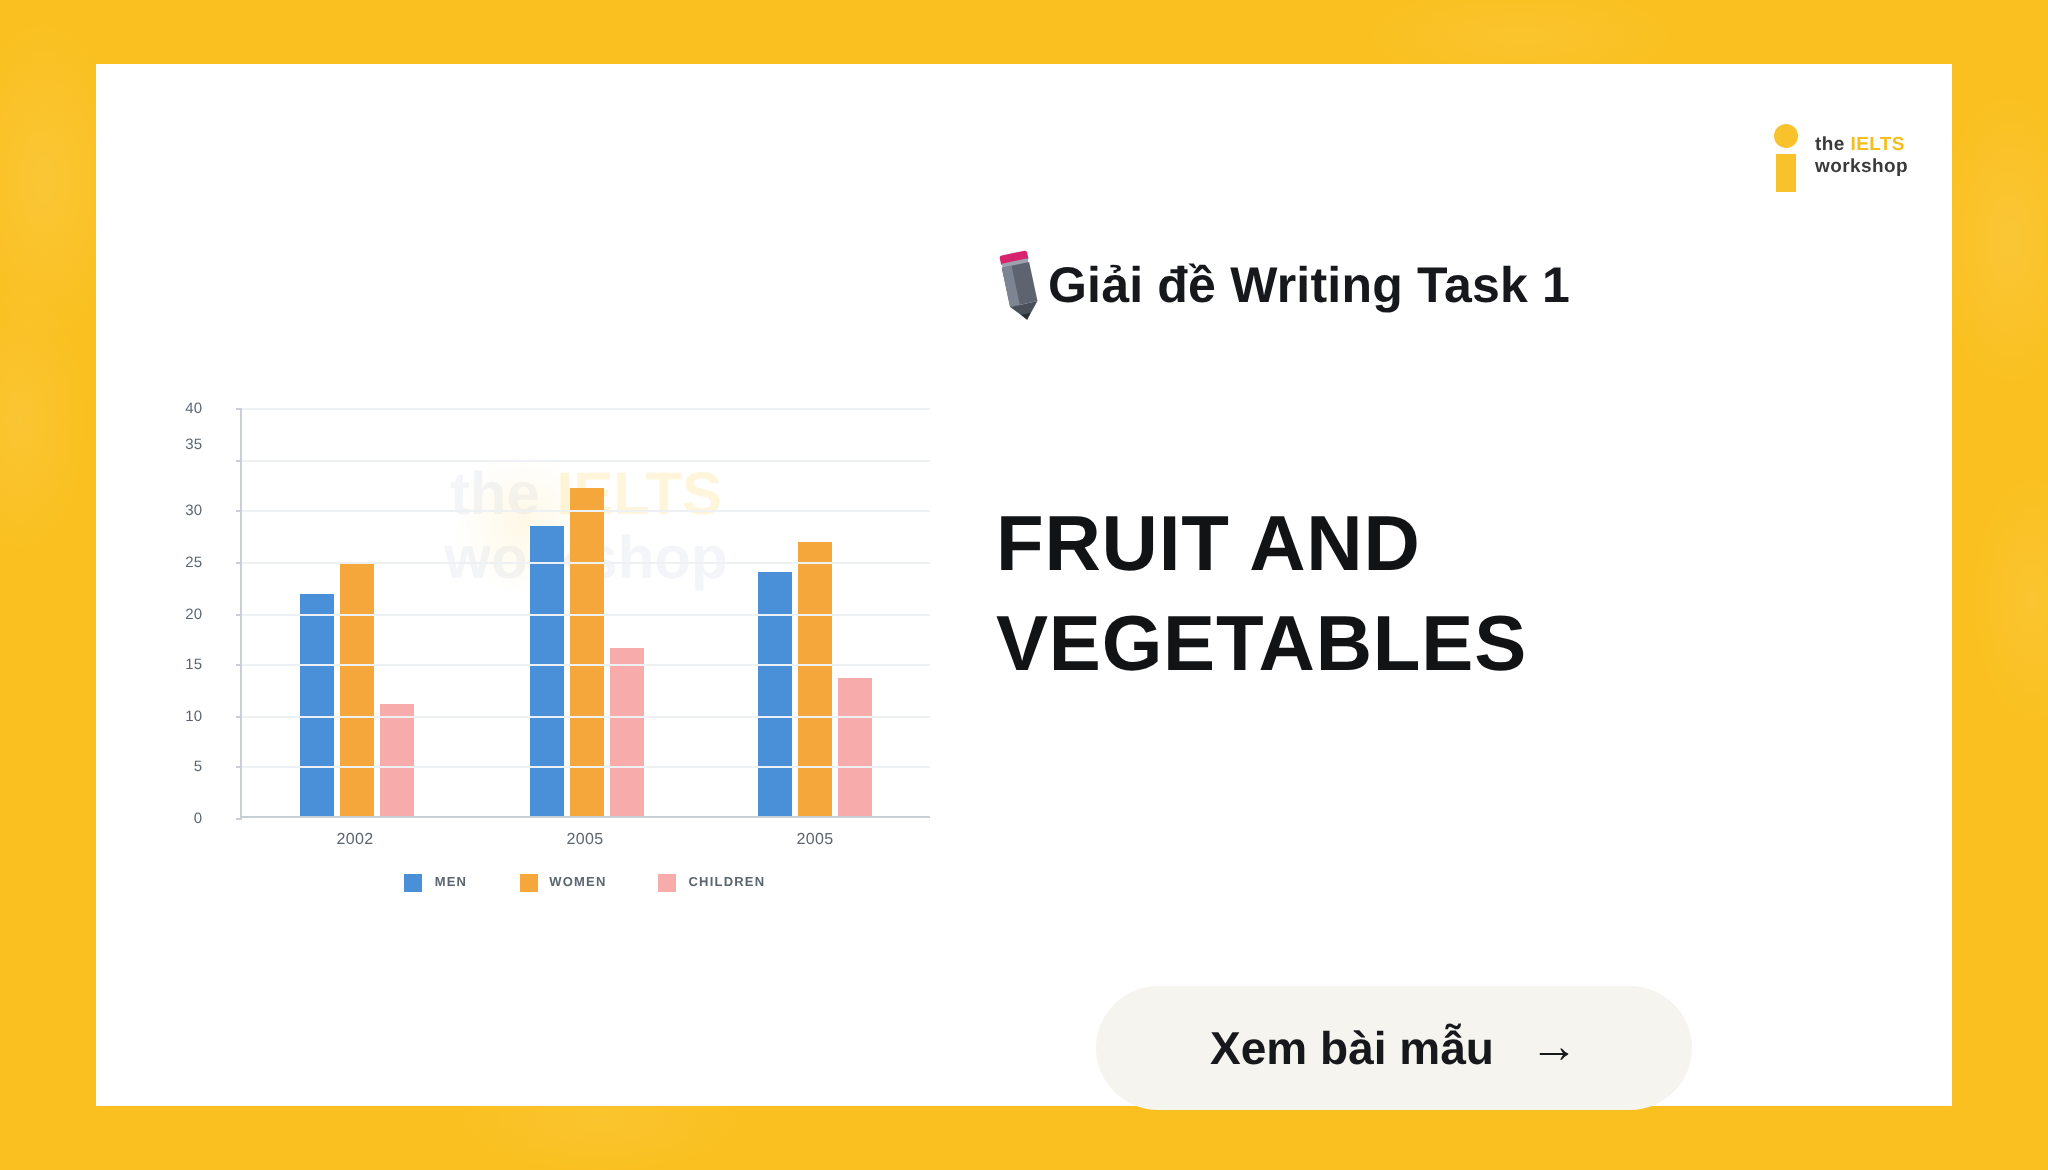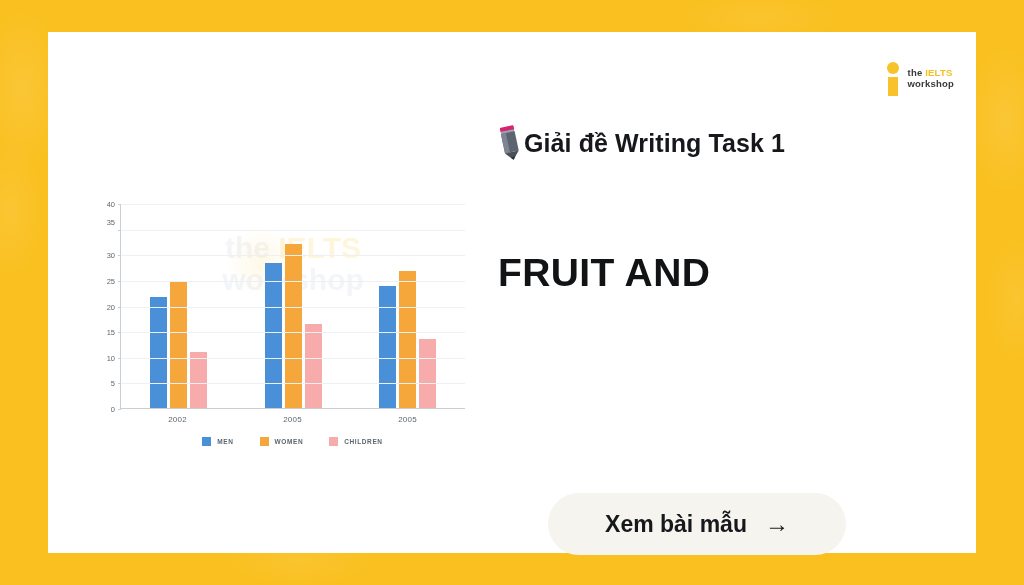--- a/index.html
+++ b/index.html
@@ -96,21 +96,21 @@
   .plot {
     position:absolute; left:54px; top:10px;
     width:345px; height:205px;
     border-left:1.5px solid #C9CFD6;
     border-bottom:1.5px solid #C9CFD6;
   }
   .gridline {
     position:absolute; left:0; right:0; height:1px; background:#EDF1F4;
   }
   .ytick {
-    position:absolute; right:100%; margin-right:6px;
+    position:absolute; right:100%; margin-right:20px;
     transform:translateY(-50%);
     font-size:7.5px; color:#5C6670; white-space:nowrap;text-align:center;
   }
   .ytick-mark {
     position:absolute; right:100%; width:3px; height:1px; background:#C9CFD6;
   }
 
   .groups {
     position:absolute; inset:0;
     display:flex; align-items:flex-end;
@@ -249,21 +249,21 @@
           <rect x="5.5" y="6" width="13" height="2.4" fill="#9AA3AE"></rect>
           <rect x="5" y="8" width="14" height="20" fill="#5D6470"></rect>
           <rect x="5" y="8" width="5" height="20" fill="#7D8592"></rect>
           <polygon points="5,28 19,28 12,36" fill="#4A5059"></polygon>
           <polygon points="9.6,33 14.4,33 12,36" fill="#2B2F36"></polygon>
         </g>
       </svg>
       <div class="subtitle">Giải đề Writing Task 1</div>
     </div>
 
-    <div class="main-title"><span>FRUIT AND</span><br></div>
+    <div class="main-title"><span>FRUIT AND</span><br><span>VEGETABLES</span></div>
 
     <button class="cta">
       <span class="cta-label">Xem bài mẫu</span>
       <span class="cta-arrow">→</span>
     </button>
 
   </div>
 </div>
 
 </body></html>

